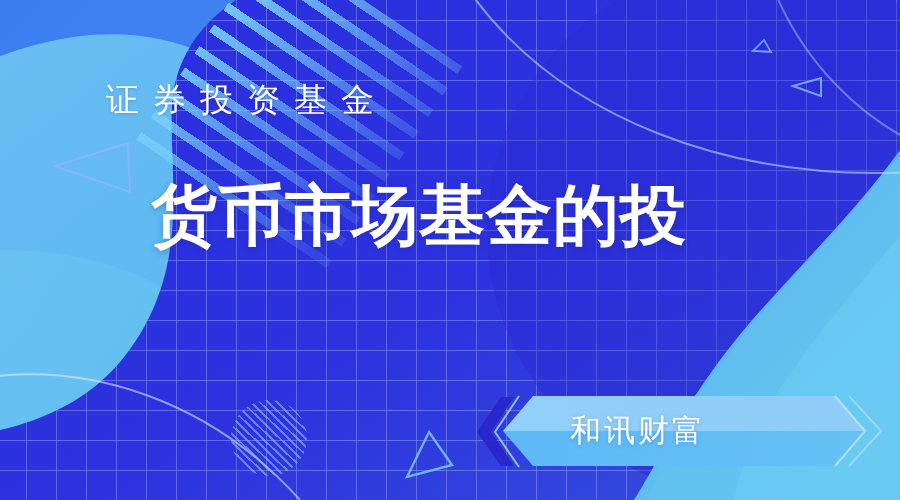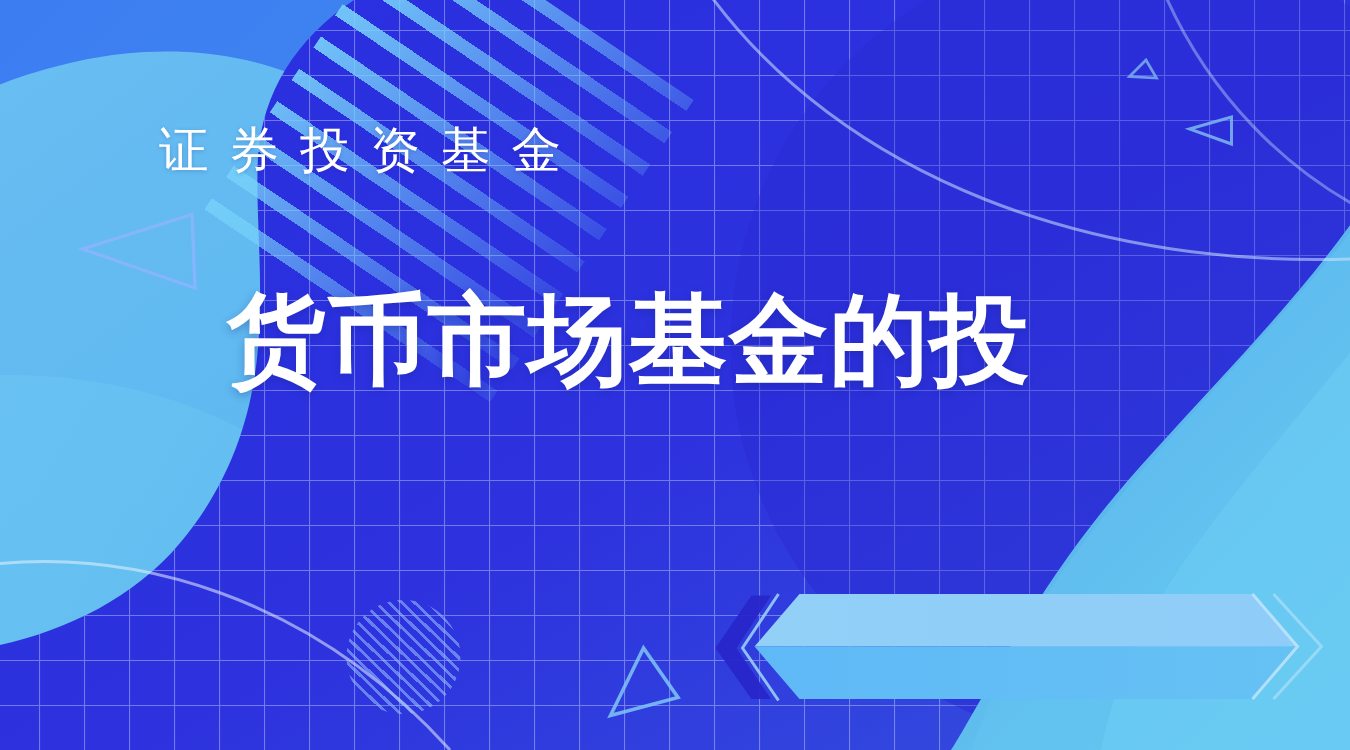--- a/index.html
+++ b/index.html
@@ -80,21 +80,21 @@
     left:106px; top:78px;
     font-size:33px;
     letter-spacing:14px;
     color:#ffffff;
     font-weight:400;
     text-shadow:0 1px 3px rgba(20,40,140,.25);
     white-space:nowrap;
   }
   .title {
     position:absolute;
-    left:0; top:183px;
+    left:0; top:172px;
     width:838px;
     text-align:center;
     color:#ffffff;
     font-weight:bold;
     font-size:66px;
     line-height:86px;
     letter-spacing:1px;
     text-shadow:0 2px 6px rgba(20,35,130,.30);
   }
   .title .ln { display:block; }
@@ -214,14 +214,15 @@
 
       <path d="M60,3 L362,3 L392,38 L362,38 L30,38 Z" fill="url(#rbTop)"></path>
 
       <path d="M30,38 L362,38 L392,38 L362,73 L60,73 L30,38 Z" fill="url(#rbBot)"></path>
 
       <path d="M362,3 L392,38 L362,73" fill="none" stroke="#bfe5fc" stroke-width="2" opacity="0.85"></path>
       <path d="M376,3 L408,38 L376,73" fill="none" stroke="#bfe5fc" stroke-width="2" opacity="0.55"></path>
     </svg>
   </div>
 
+  <div class="ribbon-label" style="left:473px;width:330px;">和讯财富</div>
 
 </div>
 
 </body></html>

